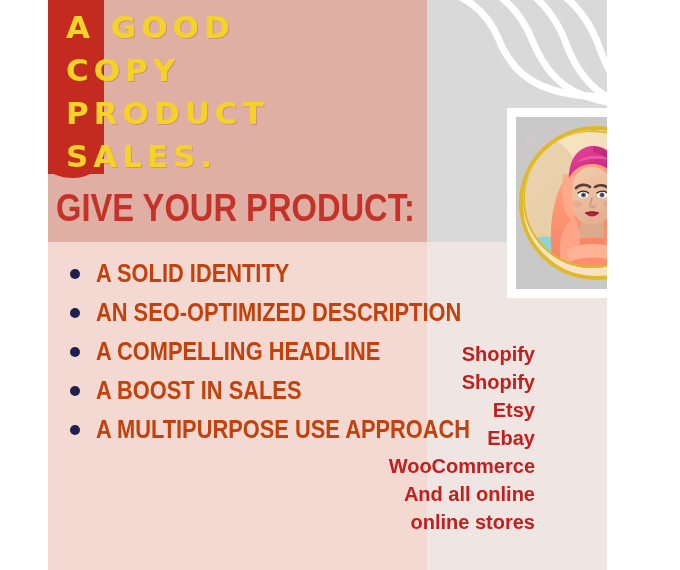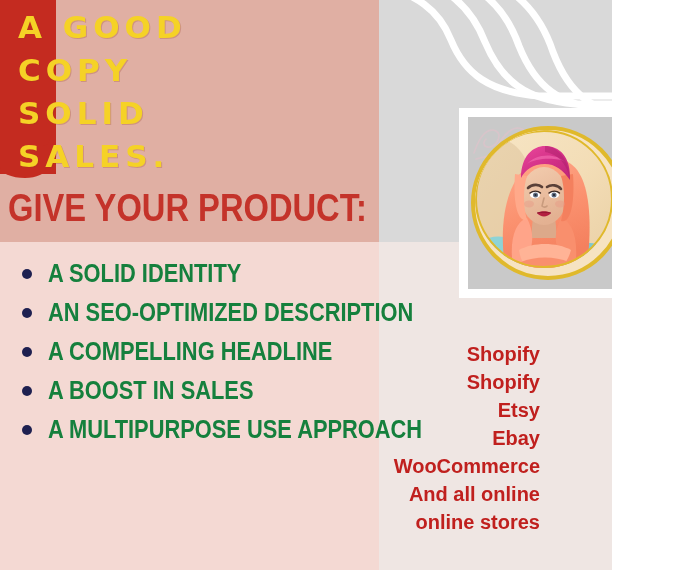--- a/index.html
+++ b/index.html
@@ -1,22 +1,23 @@
 <!DOCTYPE html>
 <html><head>
 <meta charset="utf-8">
 <style>
   html,body{margin:0;padding:0;background:#fff;}
   body{font-family:"Liberation Sans",sans-serif;}
 
   #poster{
     position:relative;
-    width:612px;height:570px;
+    width:559px;height:570px;
     overflow:hidden;
     background:#E8E2E0;
+    margin-left:48px;
   }
 
   
   .quad{position:absolute;}
   #quad-tl{left:0;top:0;width:379px;height:242px;background:#E0AFA3;}
   #quad-tr{left:379px;top:0;width:301px;height:242px;background:#D9D9D9;}
   #quad-bl{left:0;top:242px;width:379px;height:328px;background:#F4D9D3;}
   #quad-br{left:379px;top:242px;width:301px;height:328px;background:#EFE6E3;}
 
   
@@ -68,21 +69,21 @@
 
   
   #bullets{
     position:absolute;left:14px;top:260px;width:370px;
     list-style:none;margin:0;padding:0;
   }
   #bullets li{
     position:relative;
     padding-left:34px;
     margin:0 0 12px 0;
-    color:#15803d;
+    color:#c2410c;
     font-family:"Liberation Sans Narrow","Liberation Sans",sans-serif;
     font-weight:bold;
     font-size:26px;
     line-height:27px;
     white-space:nowrap;
   }
   #bullets li .bl-text{display:inline-block;transform:scaleX(.84);transform-origin:left center;}
   #bullets li:before{
     content:"";position:absolute;left:8px;top:9px;
     width:10px;height:10px;border-radius:50%;
@@ -156,21 +157,21 @@
         <path d="M 86 -34 C 136 -12, 160 10, 174 52 C 190 94, 214 114, 264 118 L 301 118"></path>
       </g>
     </svg>
   </div>
 
   <div id="brush"></div>
 
   <div id="headline">
     <span class="hl-line">A GOOD</span>
     <span class="hl-line">COPY</span>
-    <span class="hl-line">SOLID</span>
+    <span class="hl-line">PRODUCT</span>
     <span class="hl-line">SALES.</span>
   </div>
 
   <div id="subhead">GIVE YOUR PRODUCT:</div>
 
   <ul id="bullets">
     <li><span class="bl-text">A SOLID IDENTITY</span></li>
     <li><span class="bl-text">AN SEO-OPTIMIZED DESCRIPTION</span></li>
     <li><span class="bl-text">A COMPELLING HEADLINE</span></li>
     <li><span class="bl-text">A BOOST IN SALES</span></li>

